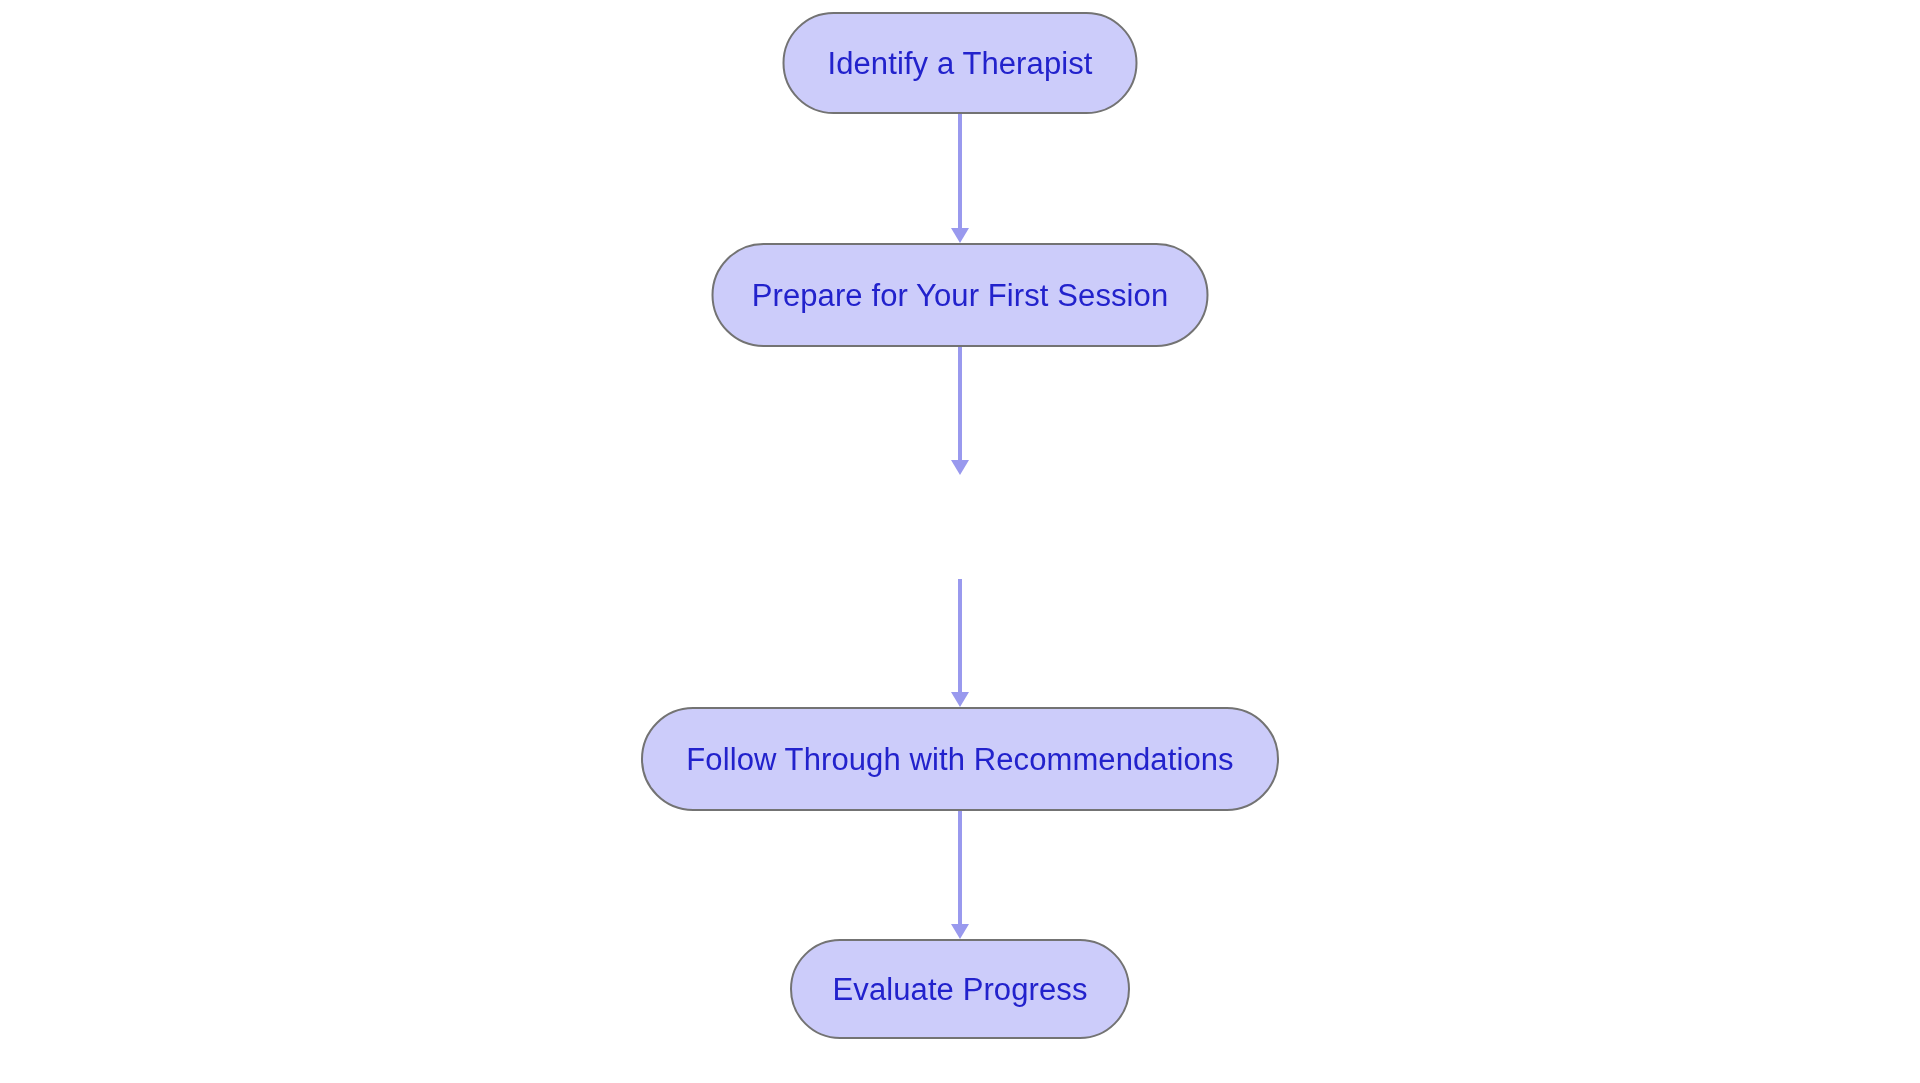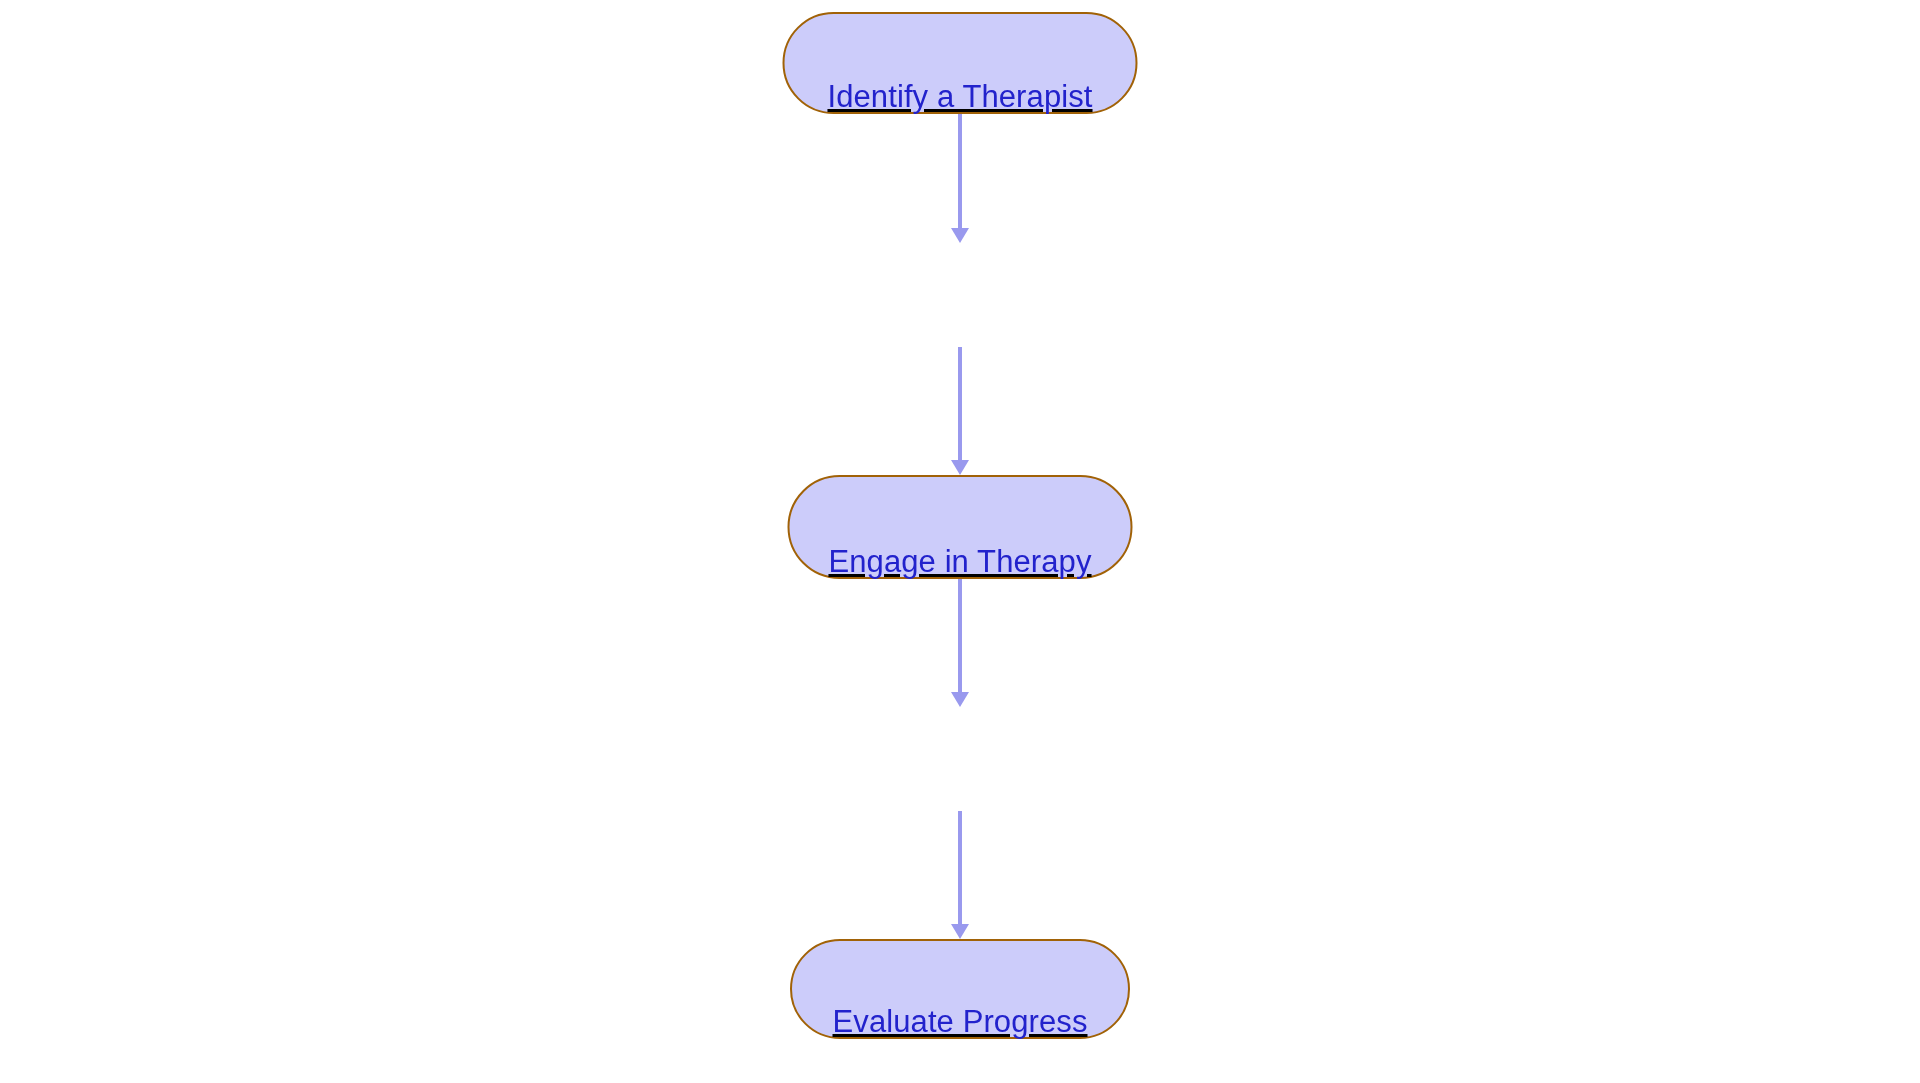--- a/index.html
+++ b/index.html
@@ -19,27 +19,26 @@
     position: relative;
     width: 1920px;
     height: 1083px;
     background: #ffffff;
   }
 
   .flow-node {
     position: absolute;
     box-sizing: border-box;
     display: flex;
-    align-items: flex-end;
+    align-items: center;
     justify-content: center;
     background: #ccccfa;
-    border: 2px solid #a16207;
+    border: 2px solid #737373;
     border-radius: 999px;
     transform: translateX(-50%);
-    text-decoration: underline;
   }
 
   .flow-node-label {
     color: #2222cc;
     font-family: "Liberation Sans", sans-serif;
     font-size: 31px;
     font-weight: 400;
     line-height: 1;
     letter-spacing: 0.1px;
     white-space: nowrap;
@@ -80,35 +79,38 @@
 
   <div class="flow-node" style="left:960px; top:12px; width:355px; height:102px;">
     <span class="flow-node-label">Identify a Therapist</span>
   </div>
 
   <div class="flow-connector" style="left:960px; top:114px; width:20px; height:129px;">
     <div class="flow-connector-line" style="height:114px;"></div>
     <div class="flow-connector-arrowhead"></div>
   </div>
 
+  <div class="flow-node" style="left:960px; top:243px; width:497px; height:104px;">
+    <span class="flow-node-label">Prepare for Your First Session</span>
+  </div>
 
   <div class="flow-connector" style="left:960px; top:347px; width:20px; height:128px;">
     <div class="flow-connector-line" style="height:113px;"></div>
     <div class="flow-connector-arrowhead"></div>
   </div>
 
-  <div class="flow-node" style="left:960px; top:475px; width:345px; height:104px;">
-    <span class="flow-node-label">Engage in Therapy</span>
-  </div>
 
   <div class="flow-connector" style="left:960px; top:579px; width:20px; height:128px;">
     <div class="flow-connector-line" style="height:113px;"></div>
     <div class="flow-connector-arrowhead"></div>
   </div>
 
+  <div class="flow-node" style="left:960px; top:707px; width:638px; height:104px;">
+    <span class="flow-node-label">Follow Through with Recommendations</span>
+  </div>
 
   <div class="flow-connector" style="left:960px; top:811px; width:20px; height:128px;">
     <div class="flow-connector-line" style="height:113px;"></div>
     <div class="flow-connector-arrowhead"></div>
   </div>
 
   <div class="flow-node" style="left:960px; top:939px; width:340px; height:100px;">
     <span class="flow-node-label">Evaluate Progress</span>
   </div>
 

